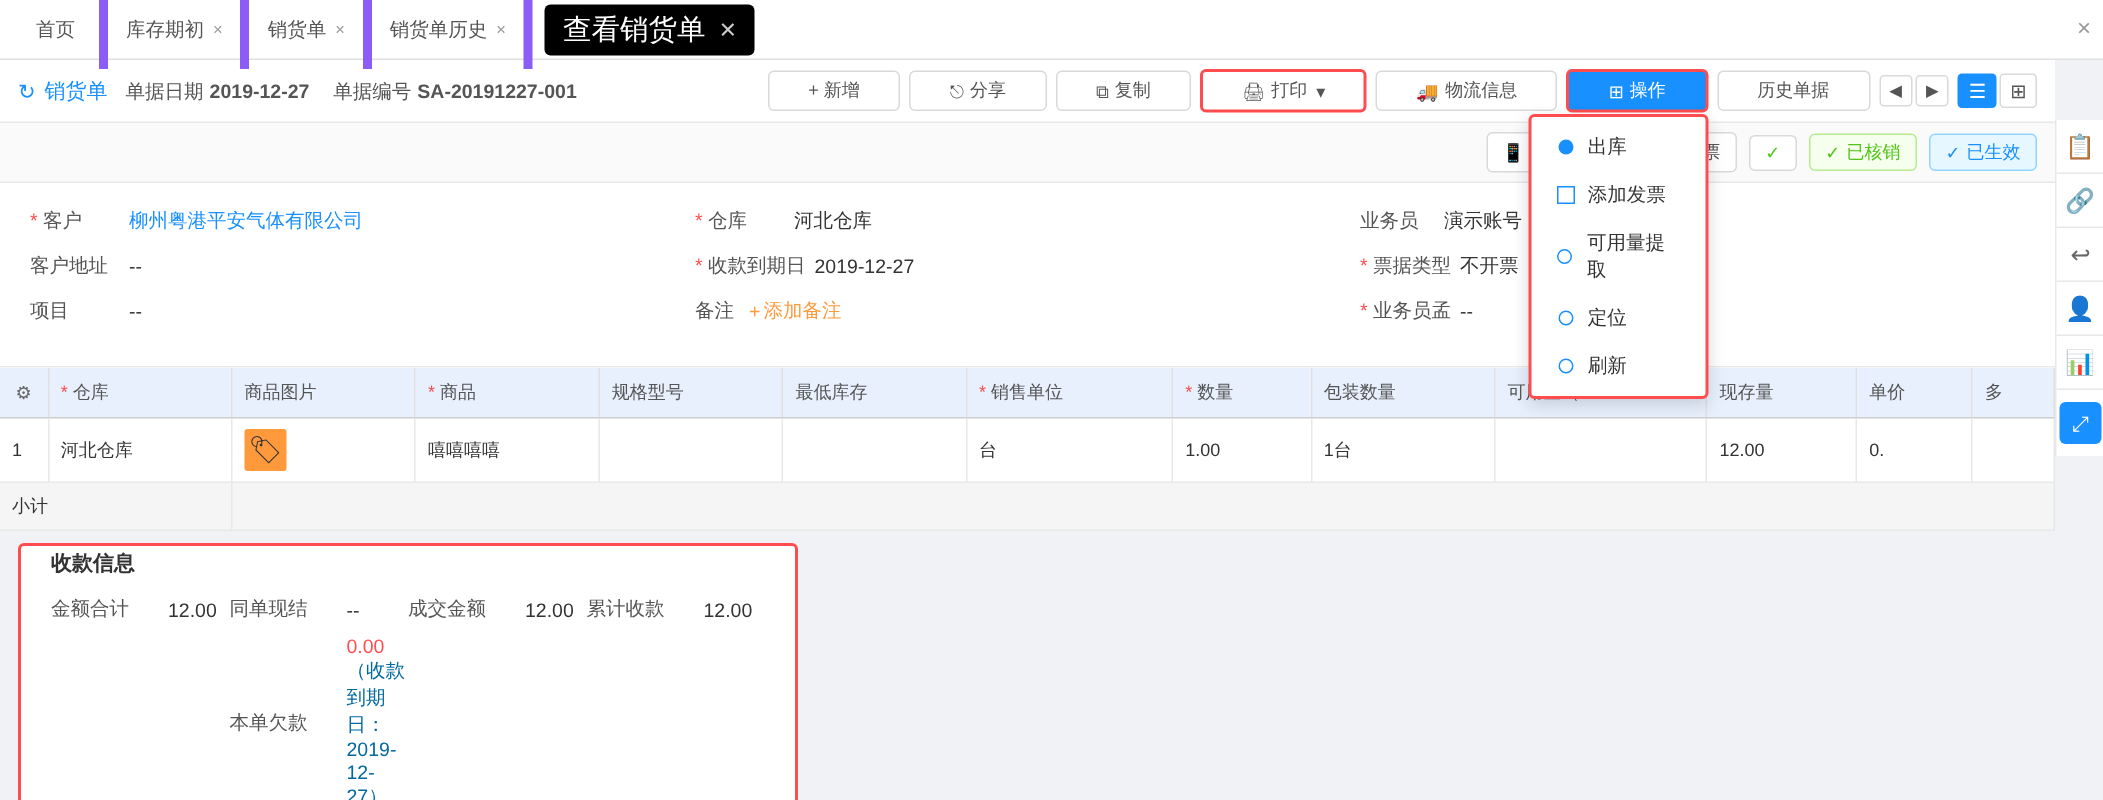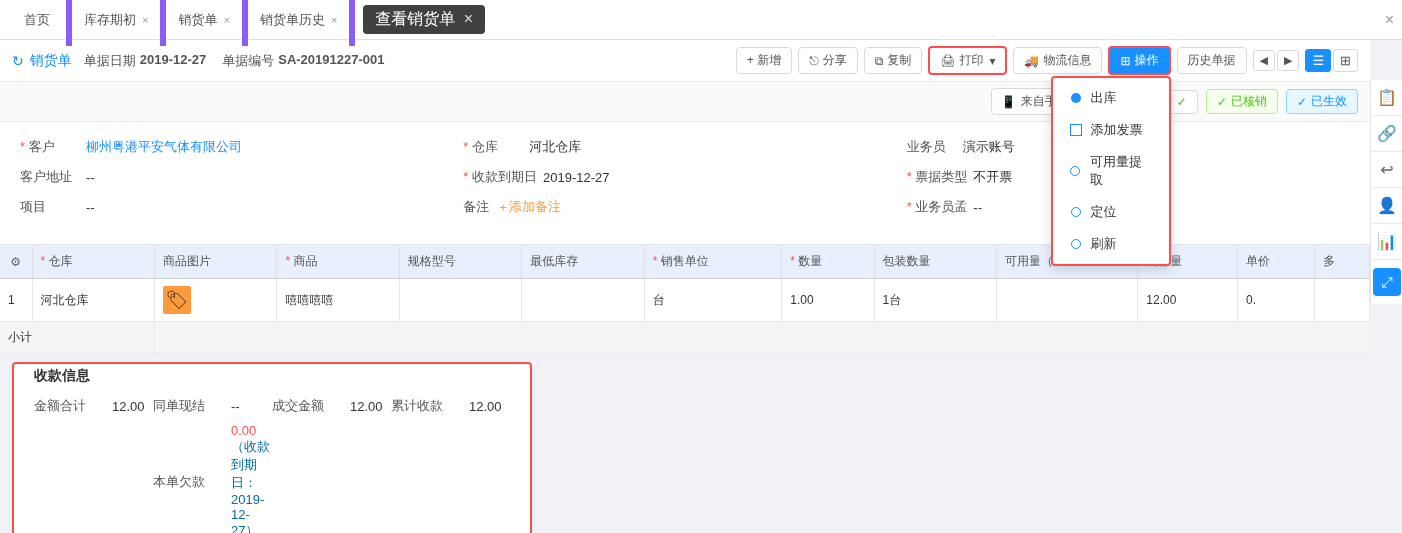--- a/index.html
+++ b/index.html
@@ -3,32 +3,32 @@
   <meta charset="utf-8">
   <style>
     * { box-sizing: border-box; margin: 0; padding: 0; }
     body { font-family: -apple-system, BlinkMacSystemFont, "Segoe UI", "PingFang SC", "Hiragino Sans GB", "Microsoft YaHei", sans-serif; font-size: 13px; background: #f0f2f5; color: #333; }
 
     
     .tab-bar { display: flex; align-items: center; background: #fff; border-bottom: 1px solid #e0e0e0; padding: 0 8px; height: 40px; }
     .tab-item { display: flex; align-items: center; padding: 0 12px; height: 52px; cursor: pointer; font-size: 13px; color: #555; border-right: 6px solid #8b5cf6; white-space: nowrap; }
     .tab-item .tab-close { margin-left: 6px; color: #999; font-size: 11px; cursor: pointer; }
     .tab-item-home { padding: 0 16px; font-size: 13px; }
-    .tab-active-green { background: #404040; color: #fff; border-radius: 4px; padding: 4px 12px; margin-left: 8px; font-size: 16px; cursor: pointer; }
+    .tab-active-green { background: #000000; color: #fff; border-radius: 4px; padding: 4px 12px; margin-left: 8px; font-size: 19px; cursor: pointer; }
     .tab-close-main { margin-left: 4px; color: rgba(255,255,255,0.8); }
     .tab-bar-right { margin-left: auto; color: #999; font-size: 16px; cursor: pointer; }
 
     
     .toolbar { display: flex; align-items: center; background: #fff; padding: 6px 12px; border-bottom: 1px solid #e8e8e8; gap: 4px; }
     .toolbar-left { display: flex; align-items: center; gap: 12px; }
     .doc-title { display: flex; align-items: center; gap: 6px; color: #1890ff; font-size: 14px; font-weight: 500; }
     .doc-meta { display: flex; align-items: center; gap: 16px; color: #555; font-size: 13px; }
-    .doc-meta span { display: flex; align-items: flex-start; gap: 4px; }
+    .doc-meta span { display: flex; align-items: center; gap: 4px; }
     .toolbar-right { margin-left: auto; display: flex; align-items: center; gap: 6px; }
-    .btn { display: flex; align-items: center; gap: 4px; padding: 4px 10px; border: 1px solid #d9d9d9; border-radius: 4px; background: #fff; cursor: pointer; font-size: 12px; color: #555; white-space: nowrap; }
+    .btn { display: flex; align-items: center; gap: 4px; padding: 4px 26px; border: 1px solid #d9d9d9; border-radius: 4px; background: #fff; cursor: pointer; font-size: 12px; color: #555; white-space: nowrap; }
     .btn-blue-active { background: #1890ff; color: #fff; border-color: #1890ff; }
     .btn-red-border { border: 2px solid #ff4d4f; }
 
     
     .action-bar { display: flex; align-items: center; background: #fafafa; padding: 6px 12px; border-bottom: 1px solid #e8e8e8; gap: 8px; justify-content: flex-end; }
     .action-btn { display: flex; align-items: center; gap: 4px; padding: 4px 10px; border: 1px solid #d9d9d9; border-radius: 4px; background: #fff; cursor: pointer; font-size: 12px; color: #555; }
     .action-btn .dot { width: 8px; height: 8px; border-radius: 50%; display: inline-block; }
     .dot-gray { background: #aaa; }
     .status-badge { display: flex; align-items: center; gap: 4px; padding: 3px 10px; border-radius: 4px; font-size: 12px; cursor: pointer; }
     .badge-green { background: #f6ffed; border: 1px solid #b7eb8f; color: #52c41a; }

